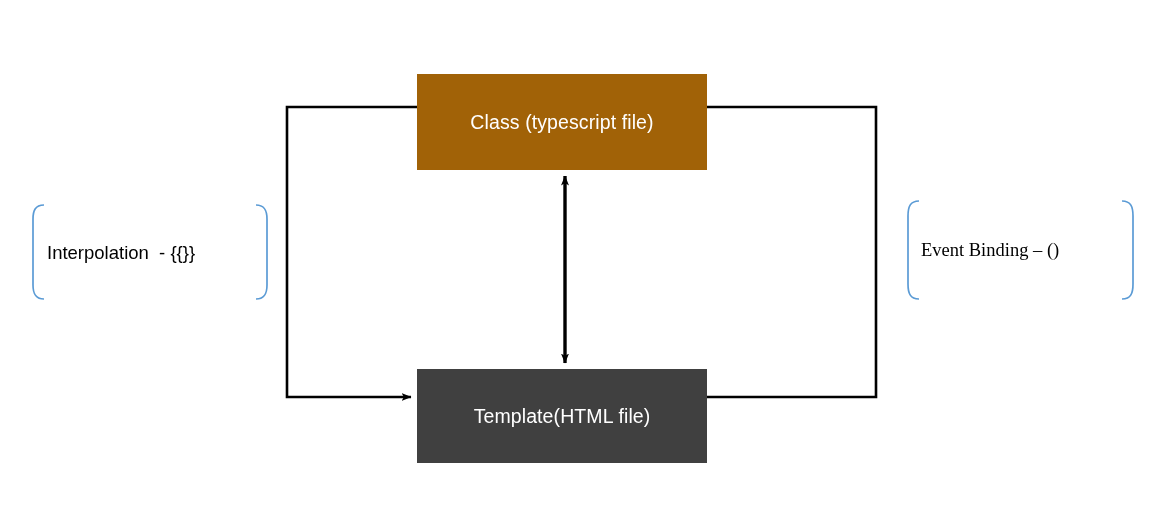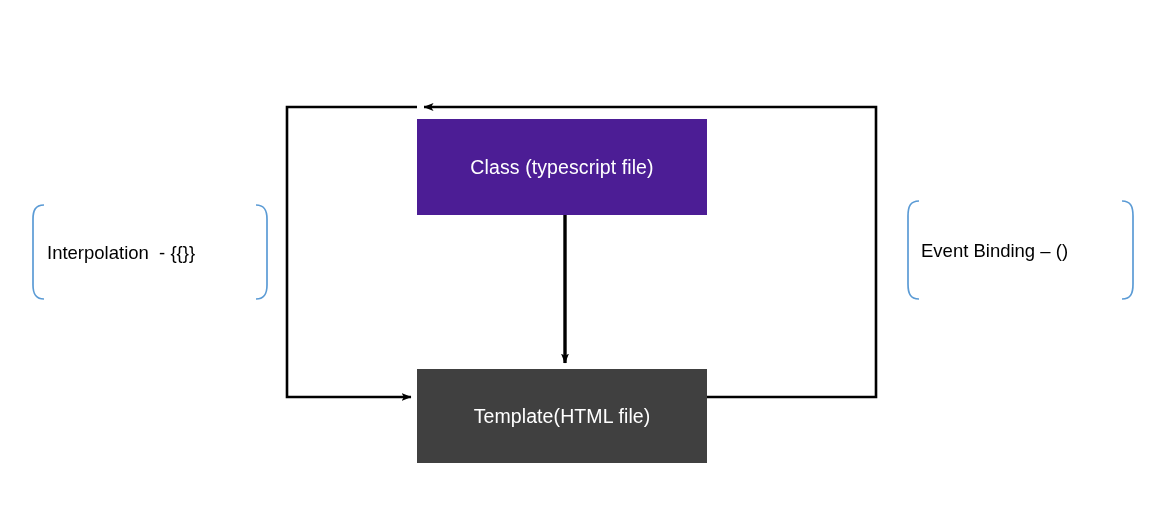--- a/index.html
+++ b/index.html
@@ -84,20 +84,21 @@
     top: 201px;
     width: 263px;
     height: 100px;
   }
   #brace-two-way .brace-label { padding-left: 16px; }
   #brace-event {
     left: 905px;
     top: 200px;
     width: 231px;
     height: 100px;
+    font-family: Liberation Serif, serif;
   }
   #brace-event .brace-label { padding-left: 16px; }
 </style>
 </head>
 <body>
 
 <div id="canvas">
 
   <svg id="wires" viewBox="0 0 1149 514" xmlns="http://www.w3.org/2000/svg">
     <defs>
@@ -109,21 +110,21 @@
       </marker>
     </defs>
 
     <path d="M 417,107 L 287,107 L 287,397 L 411,397" fill="none" stroke="#000000" stroke-width="2.6" marker-end="url(#arrow-end)"></path>
 
     <path d="M 707,397 L 876,397 L 876,107 L 424,107" fill="none" stroke="#000000" stroke-width="2.6" marker-end="url(#arrow-end)"></path>
 
     <path d="M 565,176 L 565,363" fill="none" stroke="#000000" stroke-width="3.4" marker-end="url(#arrow-end)" marker-start="url(#arrow-start)"></path>
   </svg>
 
-  <div class="node" id="node-class" style="background:#4c1d95;margin-top:45px;">
+  <div class="node" id="node-class" style="background:#a16207;">
     <span>Class (typescript file)</span>
   </div>
 
   <div class="node" id="node-template" style="background:#404040;">
     <span>Template(HTML file)</span>
   </div>
 
   <div class="brace-group" id="brace-interp">
     <svg class="brace-svg" width="240" height="96" viewBox="0 0 240 96" xmlns="http://www.w3.org/2000/svg">
       <path d="M14,1 C5,1 3,7 3,15 L3,81 C3,89 5,95 14,95" fill="none" stroke="#5B9BD5" stroke-width="1.7"></path>

